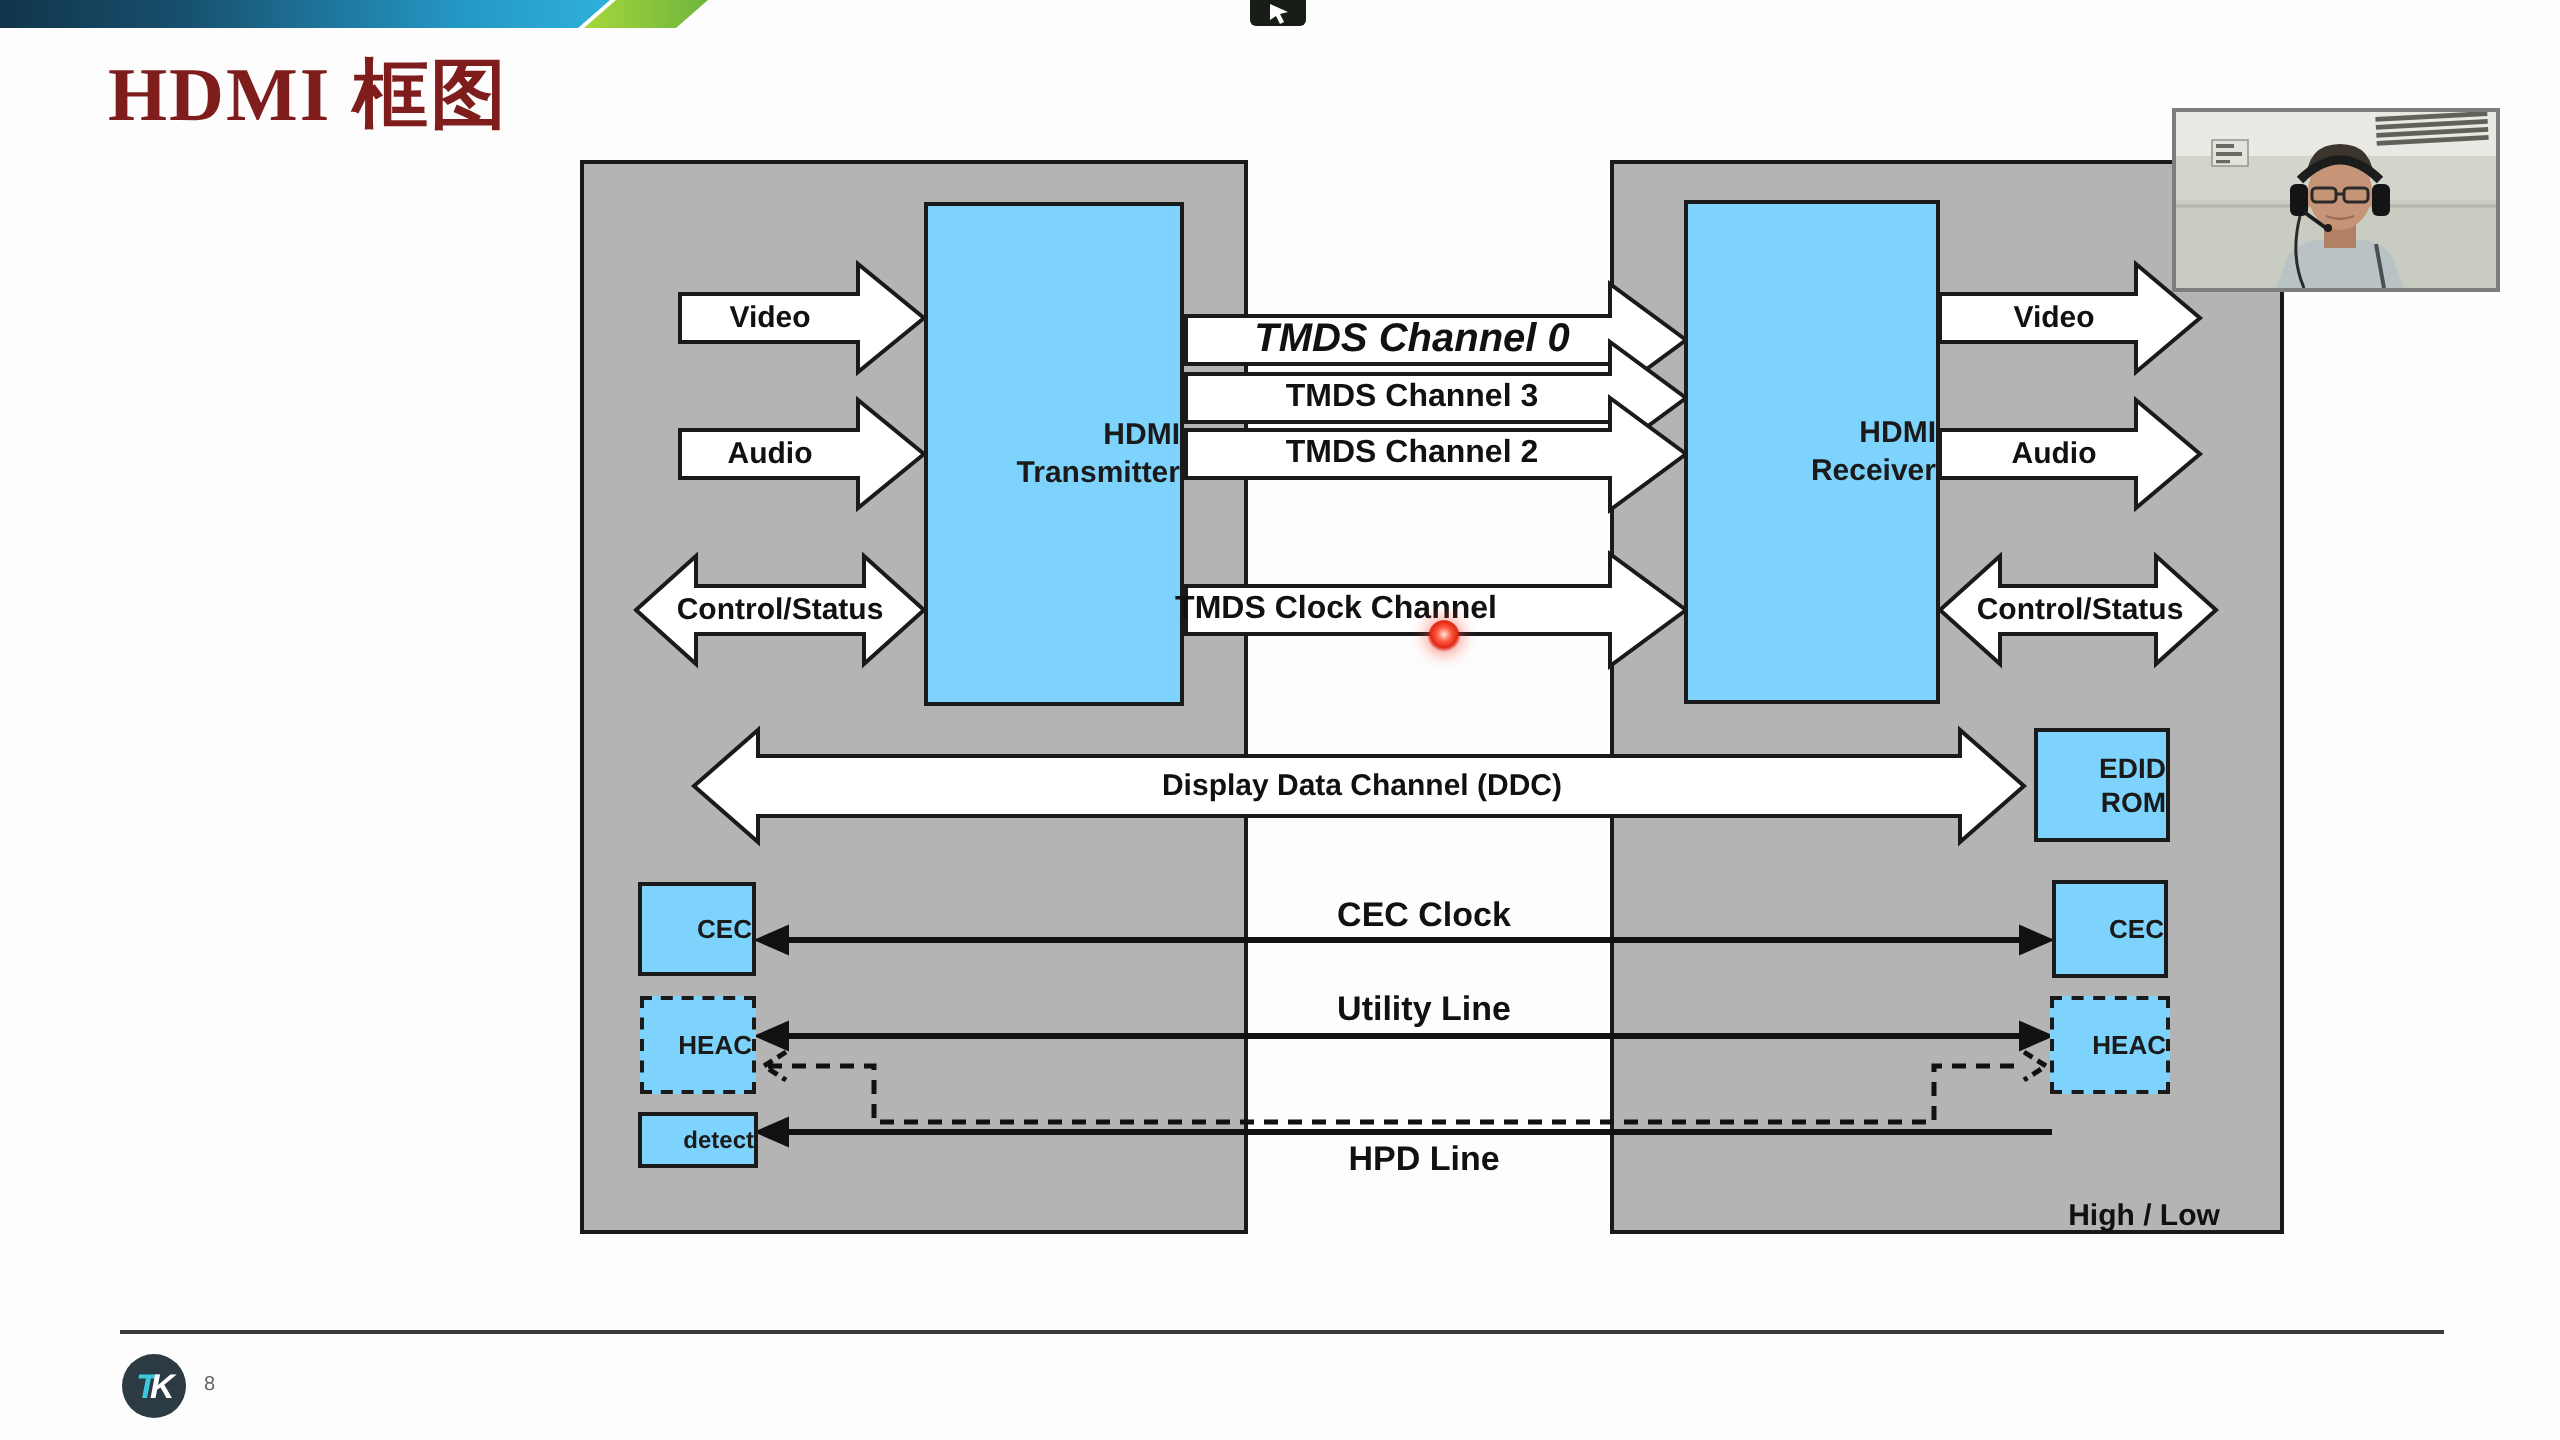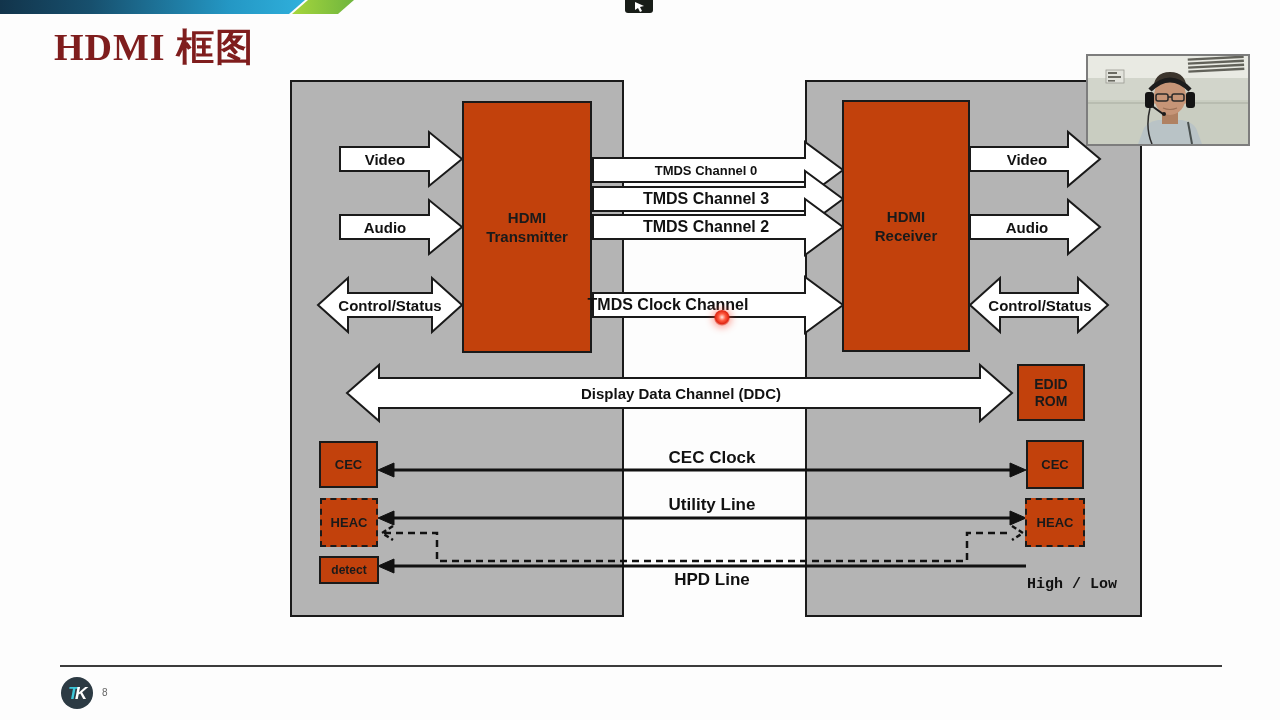--- a/index.html
+++ b/index.html
@@ -15,22 +15,22 @@
   .bar-green{left:292px;top:0;width:62px;height:14px;
     background:linear-gradient(90deg,#a6d63c,#6fb53e);
     clip-path:polygon(16px 0,100% 0,calc(100% - 16px) 100%,0 100%);}
   .top-tab{left:625px;top:0;width:28px;height:13px;background:#181d18;
     border-radius:0 0 3px 3px;display:flex;align-items:center;justify-content:center;cursor:pointer;}
   
   .slide-title{left:54px;top:22px;font-family:"Liberation Serif",serif;
     font-size:38px;font-weight:bold;color:#7f1d1d;letter-spacing:1px;}
   
   .gray-box{background:#b4b4b4;border:2px solid #1a1a1a;}
-  .white-box{background:#c2410c;border:2px solid #1a1a1a;display:flex;
-    flex-direction:column;align-items:center;justify-content:center;
+  .white-box{background:#7dd3fc;border:2px solid #1a1a1a;display:flex;
+    flex-direction:column;align-items:flex-end;justify-content:center;
     font-weight:bold;color:#1a1a1a;text-align:center;z-index:6;}
   .dashed{border-style:dashed;}
   .dlabel{z-index:8;font-weight:bold;color:#111;transform:translate(-50%,-50%);
     white-space:nowrap;text-align:center;}
   svg.overlay{left:0;top:0;z-index:5;pointer-events:none;}
   .laser-dot{left:714px;top:310px;width:16px;height:16px;border-radius:50%;z-index:9;
     background:radial-gradient(circle at 50% 45%,#ffe8e0 0%,#ff5a40 30%,#e02814 55%,rgba(224,40,20,.35) 72%,rgba(224,40,20,0) 85%);
     box-shadow:0 0 7px 2px rgba(255,70,50,.45);}
   
   .webcam{left:1086px;top:54px;width:160px;height:88px;border:2px solid #7d7d7d;
@@ -108,32 +108,32 @@
 </div>
 <div class="abs white-box" style="left:319px;top:441px;width:55px;height:43px;font-size:13px;">CEC</div>
 <div class="abs white-box" style="left:1026px;top:440px;width:54px;height:45px;font-size:13px;">CEC</div>
 <div class="abs white-box dashed" style="left:320px;top:498px;width:54px;height:45px;font-size:13px;">HEAC</div>
 <div class="abs white-box dashed" style="left:1025px;top:498px;width:56px;height:45px;font-size:13px;">HEAC</div>
 <div class="abs white-box" style="left:319px;top:556px;width:56px;height:24px;font-size:12px;">detect</div>
 
 <div class="abs dlabel" style="left:385px;top:159px;font-size:15px;">Video</div>
 <div class="abs dlabel" style="left:385px;top:227px;font-size:15px;">Audio</div>
 <div class="abs dlabel" style="left:390px;top:305px;font-size:15px;">Control/Status</div>
-<div class="abs dlabel" style="left:706px;top:170px;font-size:13px;">TMDS Channel 0</div>
+<div class="abs dlabel" style="left:706px;top:170px;font-size:20px;font-style:italic;">TMDS Channel 0</div>
 <div class="abs dlabel" style="left:706px;top:199px;font-size:16px;">TMDS Channel 3</div>
 <div class="abs dlabel" style="left:706px;top:227px;font-size:16px;">TMDS Channel 2</div>
 <div class="abs dlabel" style="left:668px;top:305px;font-size:16px;">TMDS Clock Channel</div>
 <div class="abs dlabel" style="left:1027px;top:159px;font-size:15px;">Video</div>
 <div class="abs dlabel" style="left:1027px;top:227px;font-size:15px;">Audio</div>
 <div class="abs dlabel" style="left:1040px;top:305px;font-size:15px;">Control/Status</div>
 <div class="abs dlabel" style="left:681px;top:393px;font-size:15px;">Display Data Channel (DDC)</div>
 <div class="abs dlabel" style="left:712px;top:458px;font-size:17px;">CEC Clock</div>
 <div class="abs dlabel" style="left:712px;top:505px;font-size:17px;">Utility Line</div>
 <div class="abs dlabel" style="left:712px;top:580px;font-size:17px;">HPD Line</div>
-<div class="abs dlabel" style="left:1072px;top:584px;font-size:15px;font-family:Liberation Mono, monospace;">High / Low</div>
+<div class="abs dlabel" style="left:1072px;top:608px;font-size:15px;">High / Low</div>
 
 <div class="abs laser-dot"></div>
 
 <div class="abs webcam">
   <svg width="160" height="88" viewBox="0 0 160 88" ,="">
     <rect x="0" y="0" width="160" height="88" fill="#d2d5cb"></rect>
     <rect x="0" y="0" width="160" height="22" fill="#e9eae3"></rect>
     <rect x="0" y="44" width="160" height="44" fill="#c9cdc1"></rect>
     <line x1="0" y1="47" x2="160" y2="47" stroke="#b2b6aa" stroke-width="1.5"></line>
 

